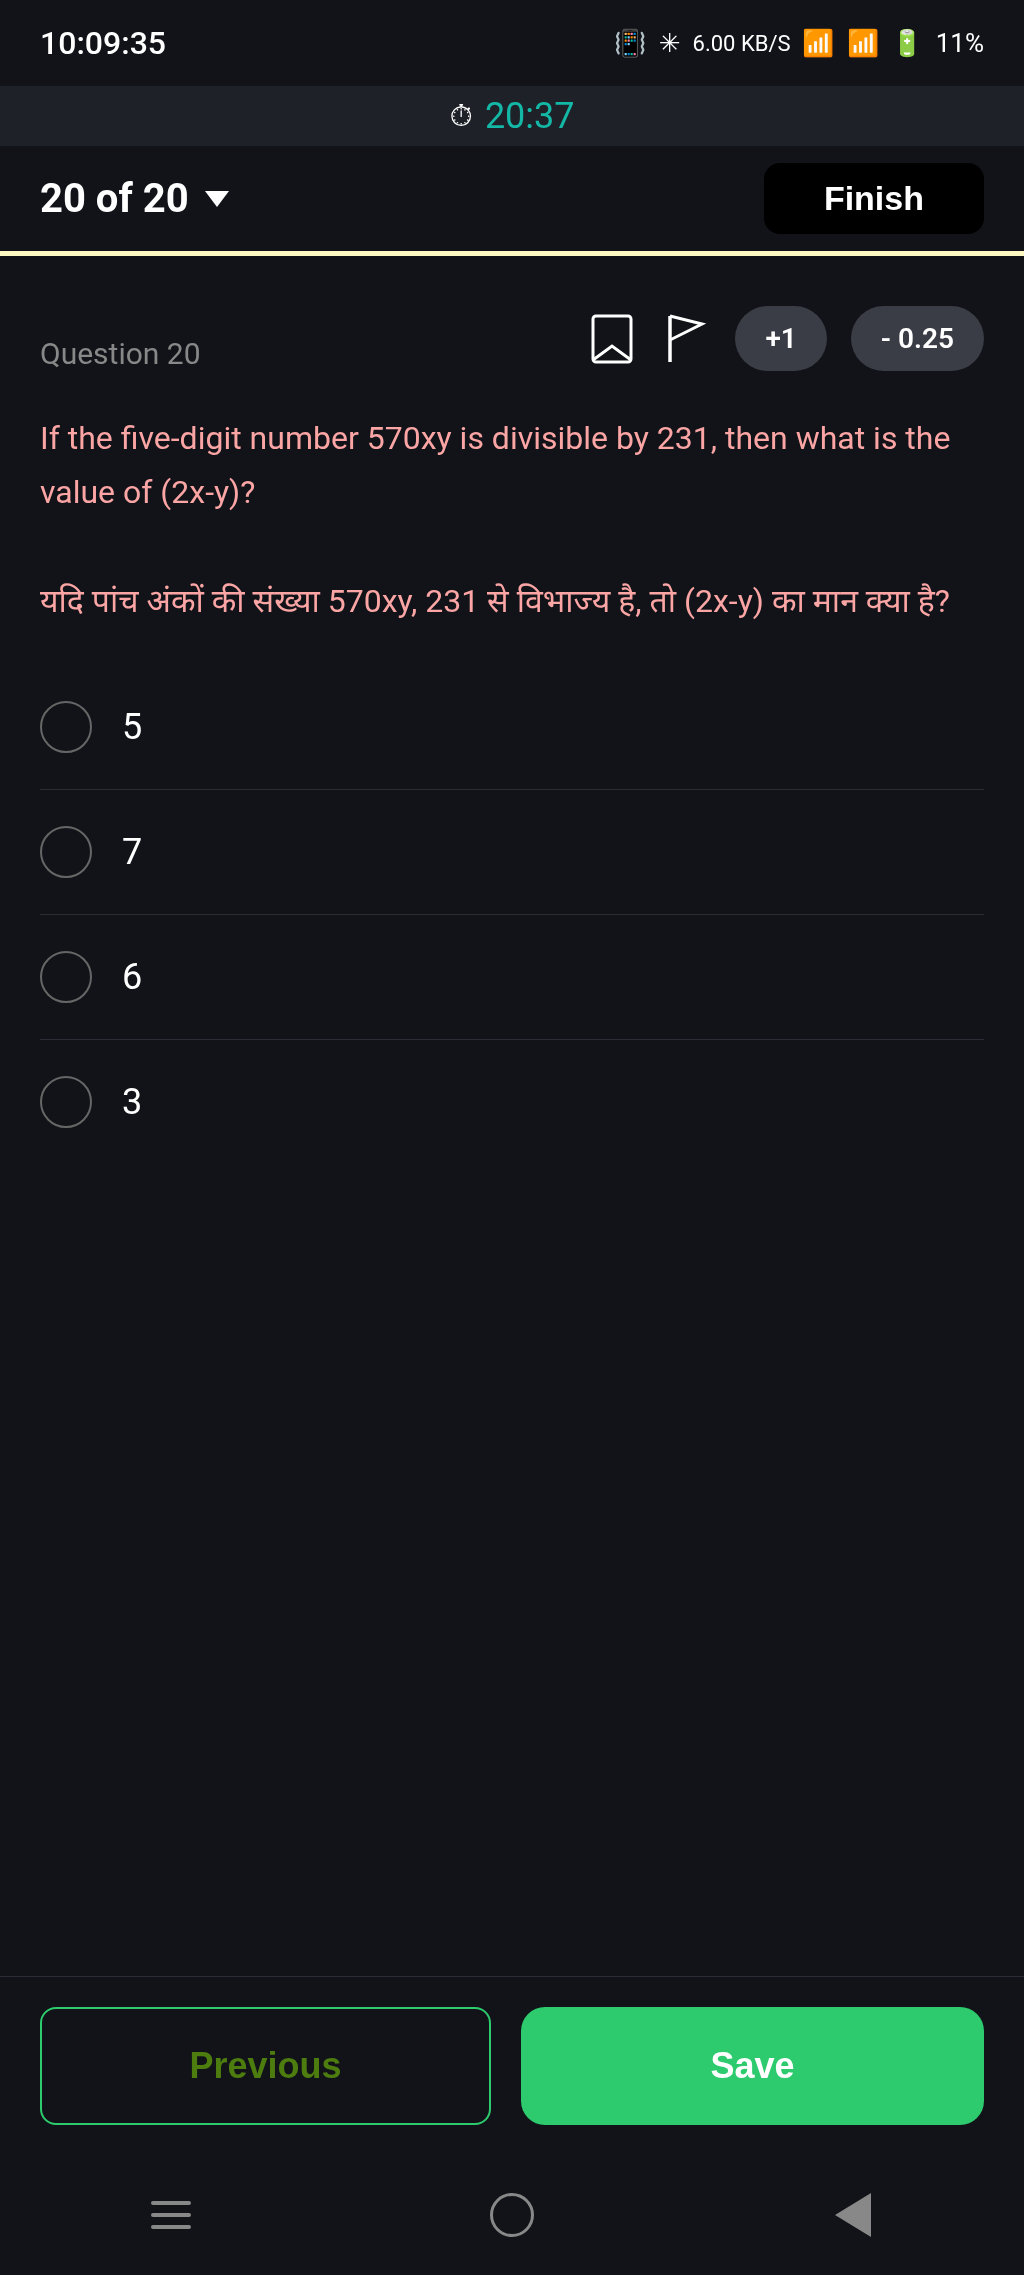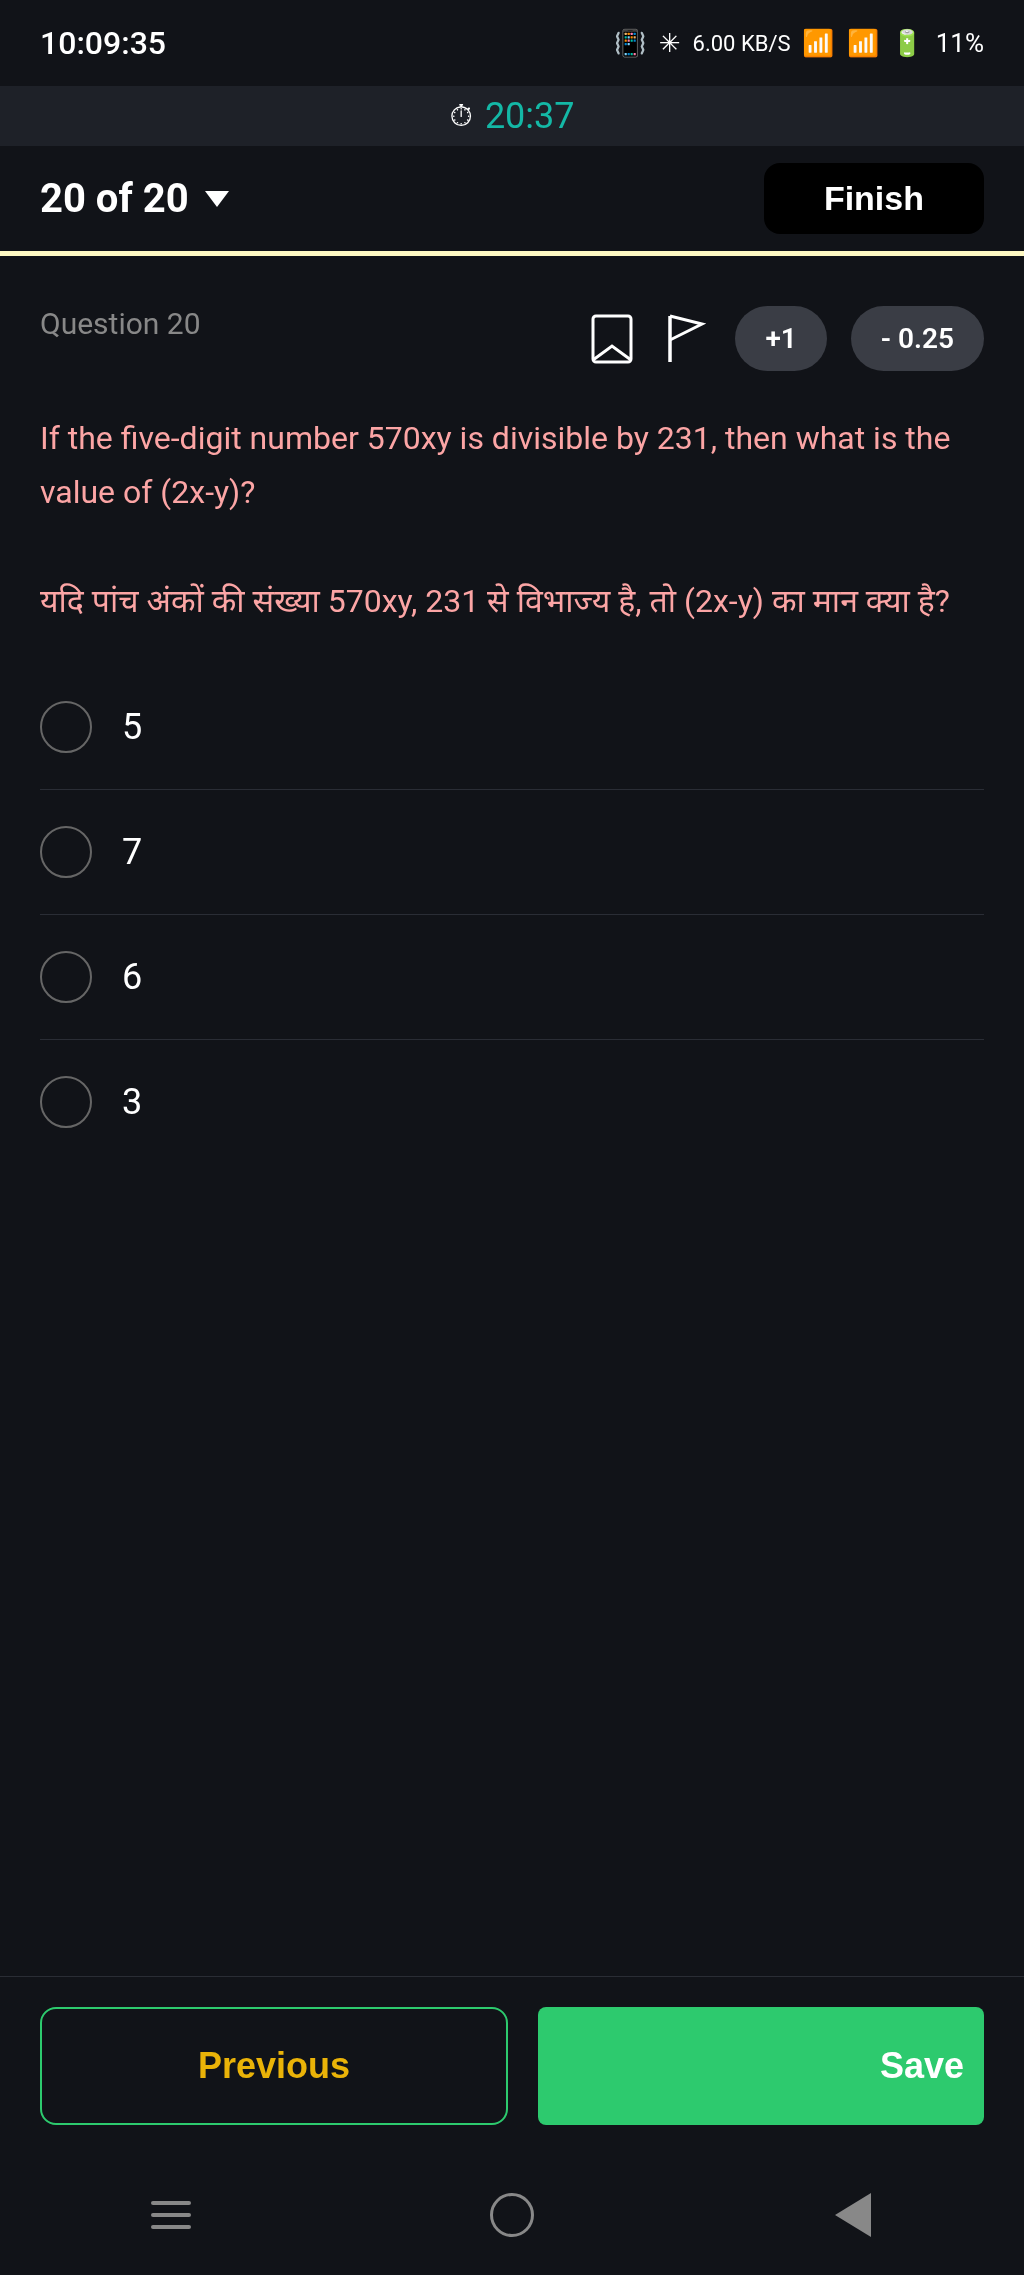--- a/index.html
+++ b/index.html
@@ -97,21 +97,21 @@
       cursor: pointer;
     }
 
     
     .question-area {
       padding: 50px 40px 30px;
     }
 
     .question-header {
       display: flex;
-      align-items: flex-start;
+      align-items: flex-end;
       justify-content: space-between;
       margin-bottom: 40px;
     }
 
     .question-label {
       font-size: 30px;
       color: #888;
       font-weight: 400;
     }
 
@@ -199,41 +199,41 @@
       display: flex;
       justify-content: space-between;
       gap: 30px;
       background-color: #111318;
       border-top: 1px solid #2a2d35;
     }
 
     .prev-button {
       flex: 1;
       background-color: transparent;
-      color: #eab308;
+      color: #4d7c0f;
       border: 2.5px solid #2dca6e;
       border-radius: 16px;
-      padding: 36px 29px;
+      padding: 36px 12px;
       font-size: 36px;
       font-weight: 600;
       cursor: pointer;
       text-align: center;
     }
 
     .save-button {
       flex: 1;
       background-color: #2dca6e;
       color: #ffffff;
       border: none;
-      border-radius: 8px;
+      border-radius: 24px;
       padding: 20px 20px;
       font-size: 36px;
       font-weight: 700;
       cursor: pointer;
-      text-align: right;
+      text-align: center;
     }
 
     
     .system-nav {
       position: absolute;
       bottom: 0;
       left: 0;
       right: 0;
       height: 120px;
       background-color: #111318;

